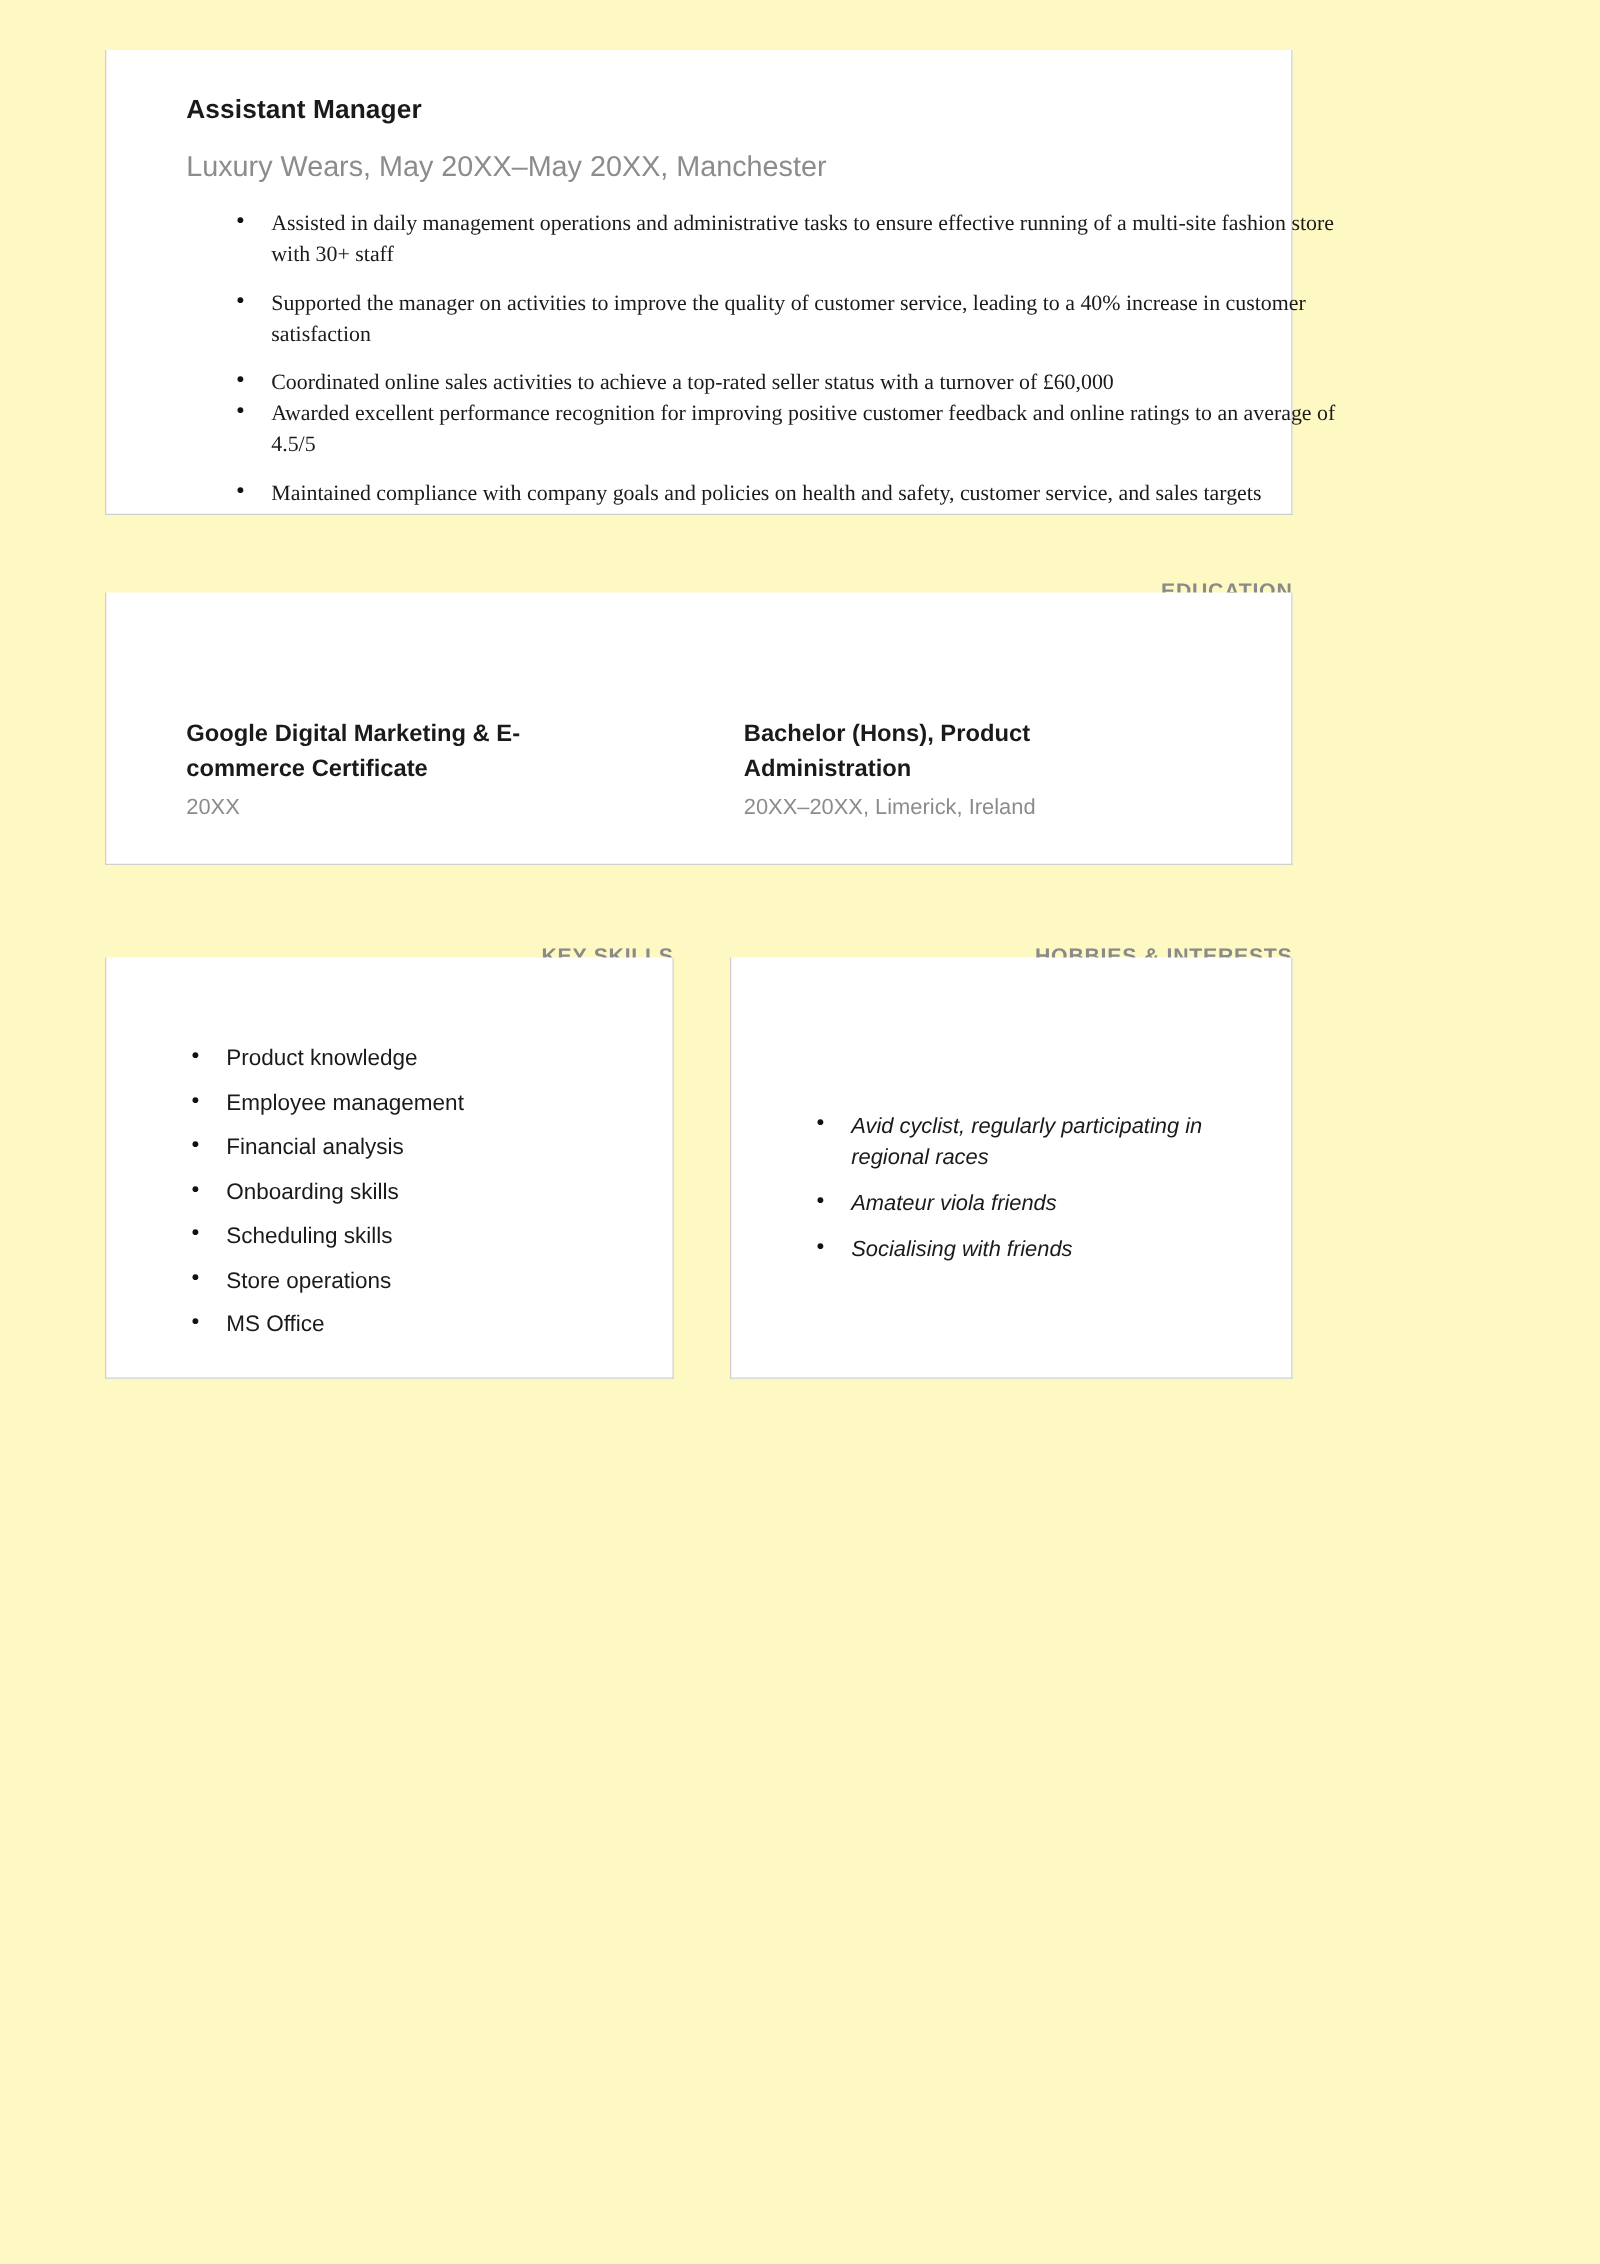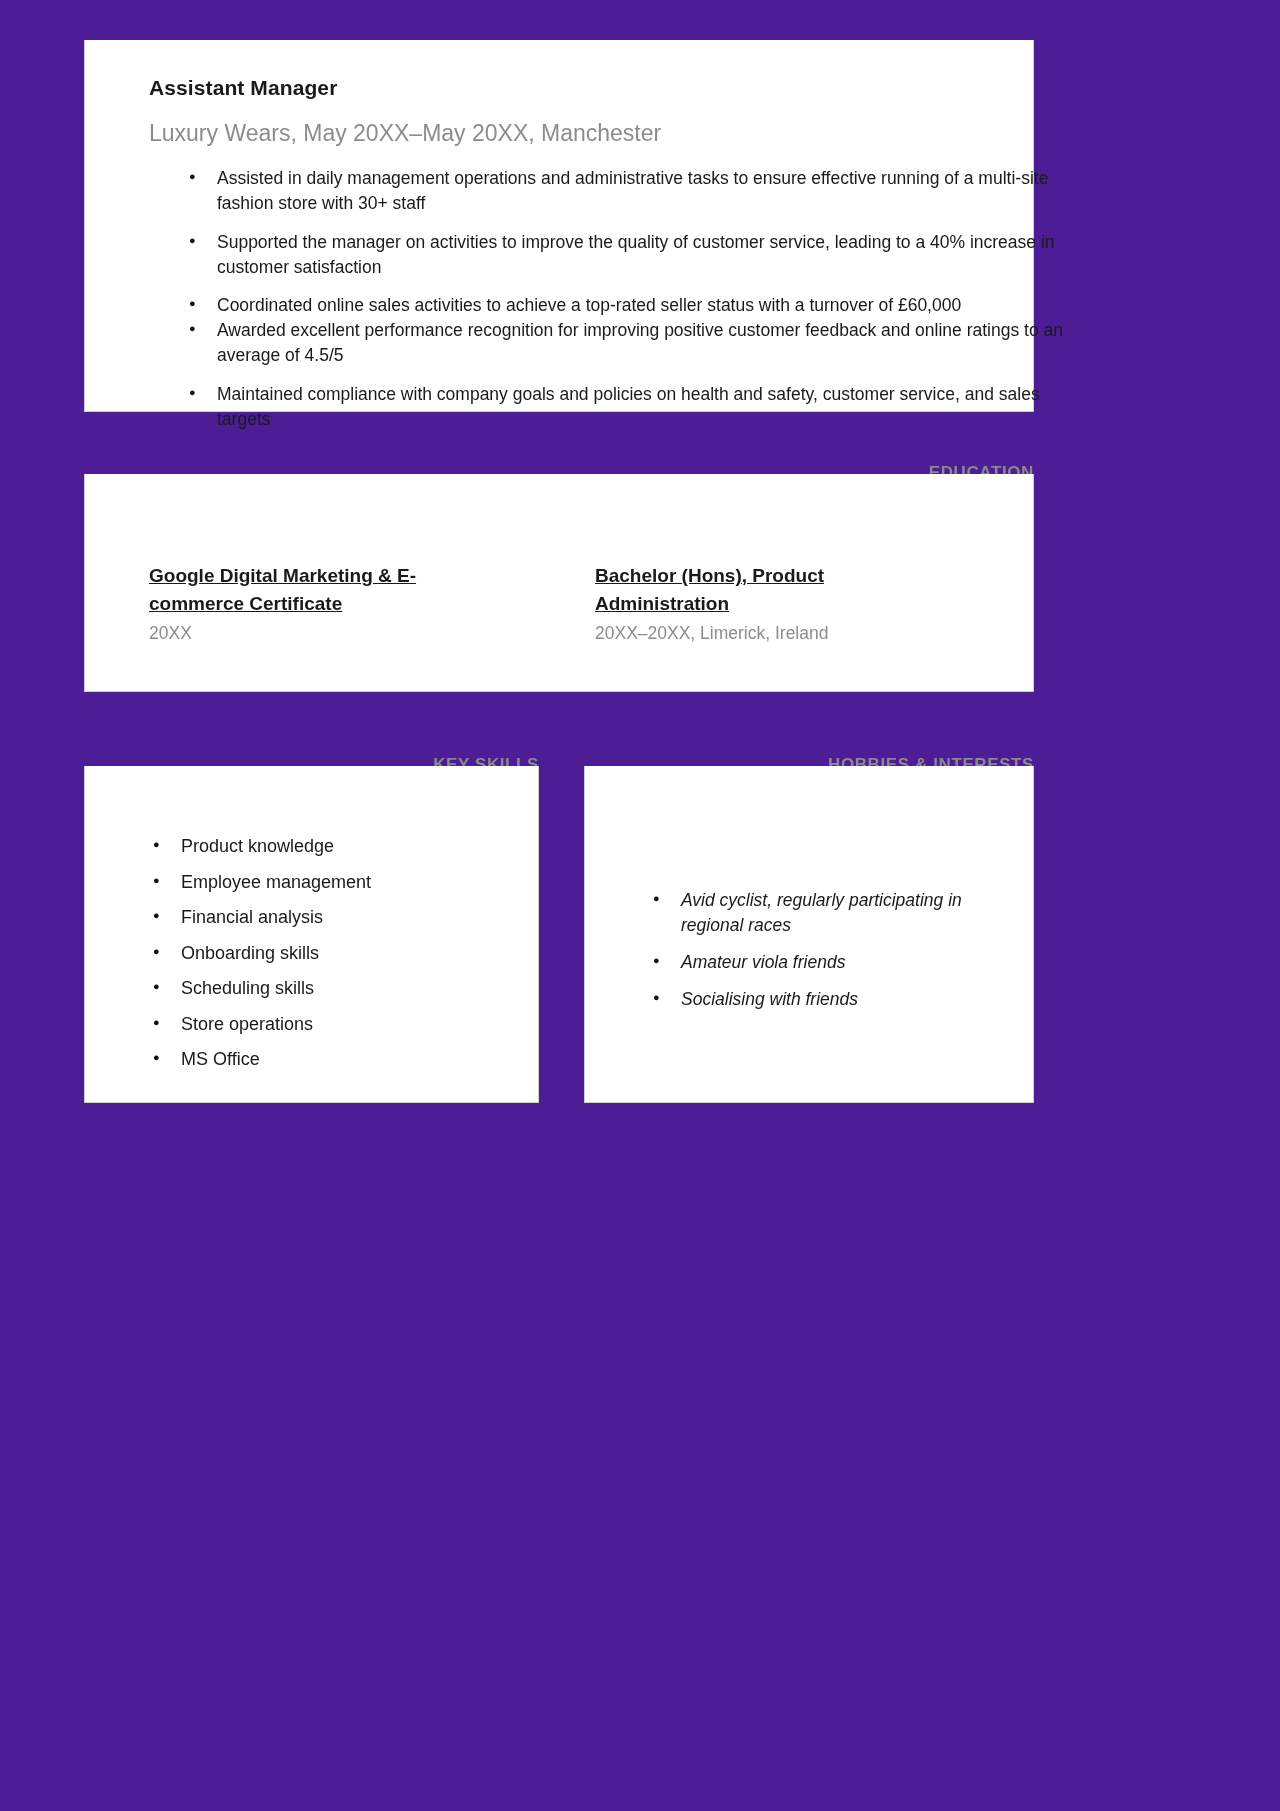--- a/index.html
+++ b/index.html
@@ -12,21 +12,21 @@
     height: 1811px;
     font-family: "Liberation Sans", sans-serif;
     color: #000000;
     position: relative;
     overflow: hidden;
   }
   .page {
     position: relative;
     width: 1280px;
     height: 1811px;
-    background: #4c1d95;
+    background: #fef9c3;
     box-sizing: border-box;
   }
 
   
   .card {
     position: absolute;
     border: 1px solid #cfcfcf;
     background: #ffffff;
     box-sizing: border-box;
   }
@@ -100,21 +100,21 @@
     top: 0;
     font-size: 11px;
     line-height: 1.95;
     color: #111111;
   }
   #experience-bullets {
     left: 98px;
     top: 126px;
     width: 900px;
   }
-  #experience-bullets li { margin-bottom: 14px; }
+  #experience-bullets li { margin-bottom: 14px; font-family: Liberation Serif, serif; }
   #experience-bullets li.tight { margin-bottom: 0; }
 
   
   #education-head {
     left: 84px;
     top: 460px;
     width: 950px;
     height: 22px;
   }
   #education-card {
@@ -135,22 +135,21 @@
     position: absolute;
     top: 88px;
   }
   .edu-col.left  { left: 64px;  width: 330px; }
   .edu-col.right { left: 510px; width: 360px; }
   .edu-degree {
     font-size: 19px;
     font-weight: bold;
     color: #1a1a1a;
     line-height: 1.45;
-    margin: 0 0 4px 0;
-    text-decoration: underline;
+    margin: 12px 0 4px 0;
   }
   .edu-meta {
     font-size: 17.5px;
     color: #8c8c8c;
     line-height: 1.4;
     margin: 0;
   }
 
   
   #skills-head {

